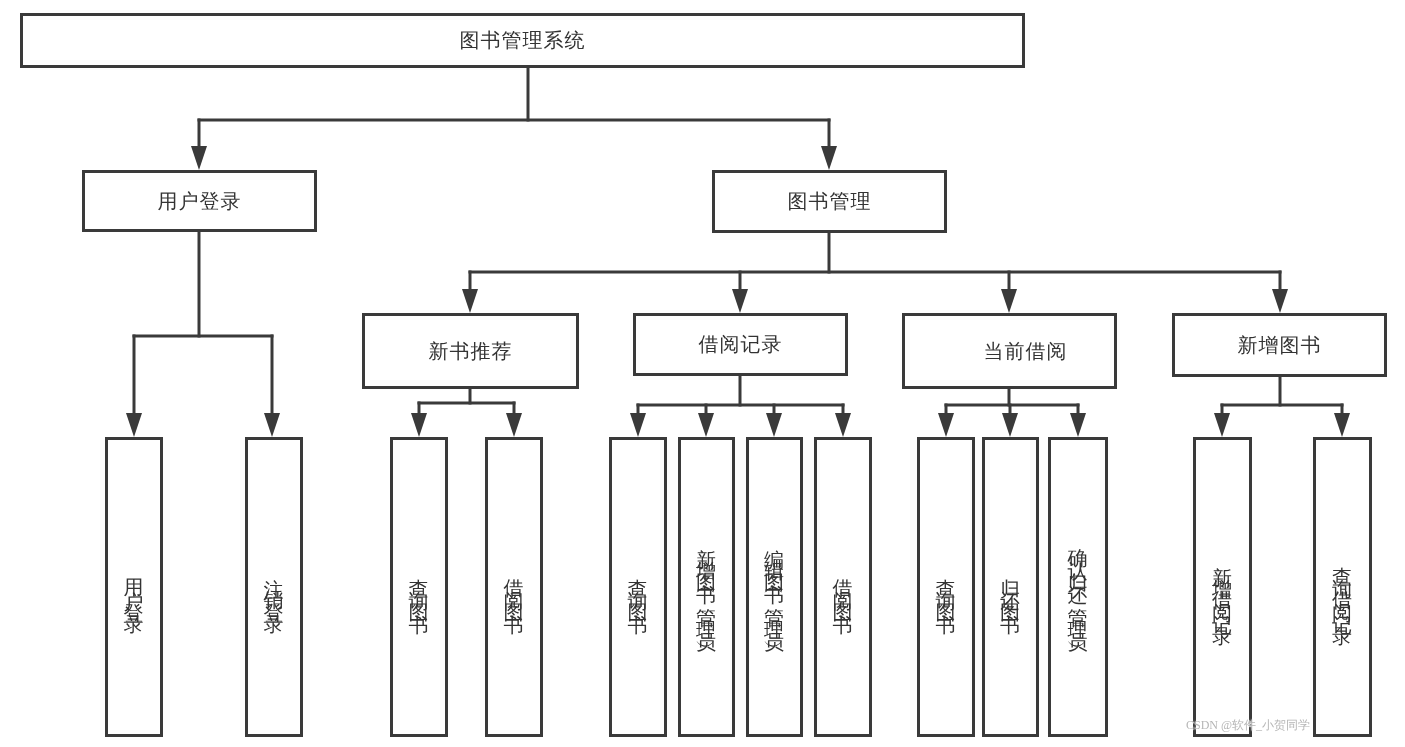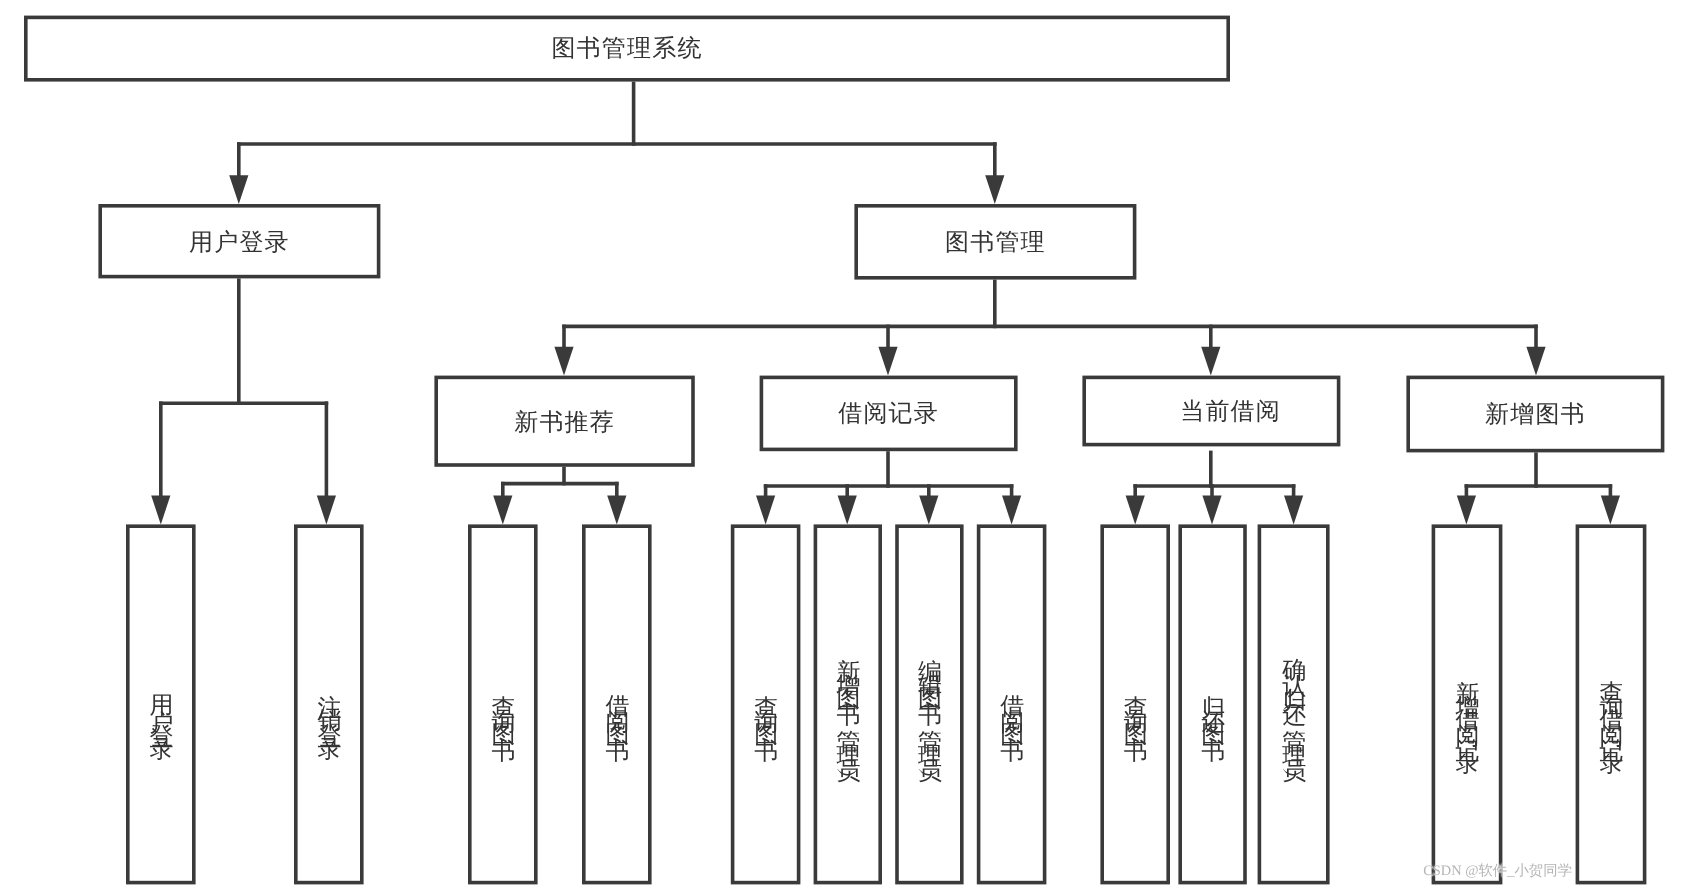--- a/index.html
+++ b/index.html
@@ -151,21 +151,21 @@
   <div class="box hbox" style="left:712px; top:170px; width:235px; height:63px;">
     <span>图书管理</span>
   </div>
 
   <div class="box hbox" style="left:362px; top:313px; width:217px; height:76px;">
     <span>新书推荐</span>
   </div>
   <div class="box hbox" style="left:633px; top:313px; width:215px; height:63px;">
     <span>借阅记录</span>
   </div>
-  <div class="box hbox" style="left:902px; top:313px; width:215px; height:59px;padding-left:32px;">
+  <div class="box hbox" style="left:902px; top:313px; width:215px; height:76px;padding-left:32px;">
     <span>当前借阅</span>
   </div>
   <div class="box hbox" style="left:1172px; top:313px; width:215px; height:64px;">
     <span>新增图书</span>
   </div>
 
   <div class="box vbox" style="left:105px; top:437px; width:58px; height:300px;">
     <span class="vtext">用户登录</span>
   </div>
   <div class="box vbox" style="left:245px; top:437px; width:58px; height:300px;">

